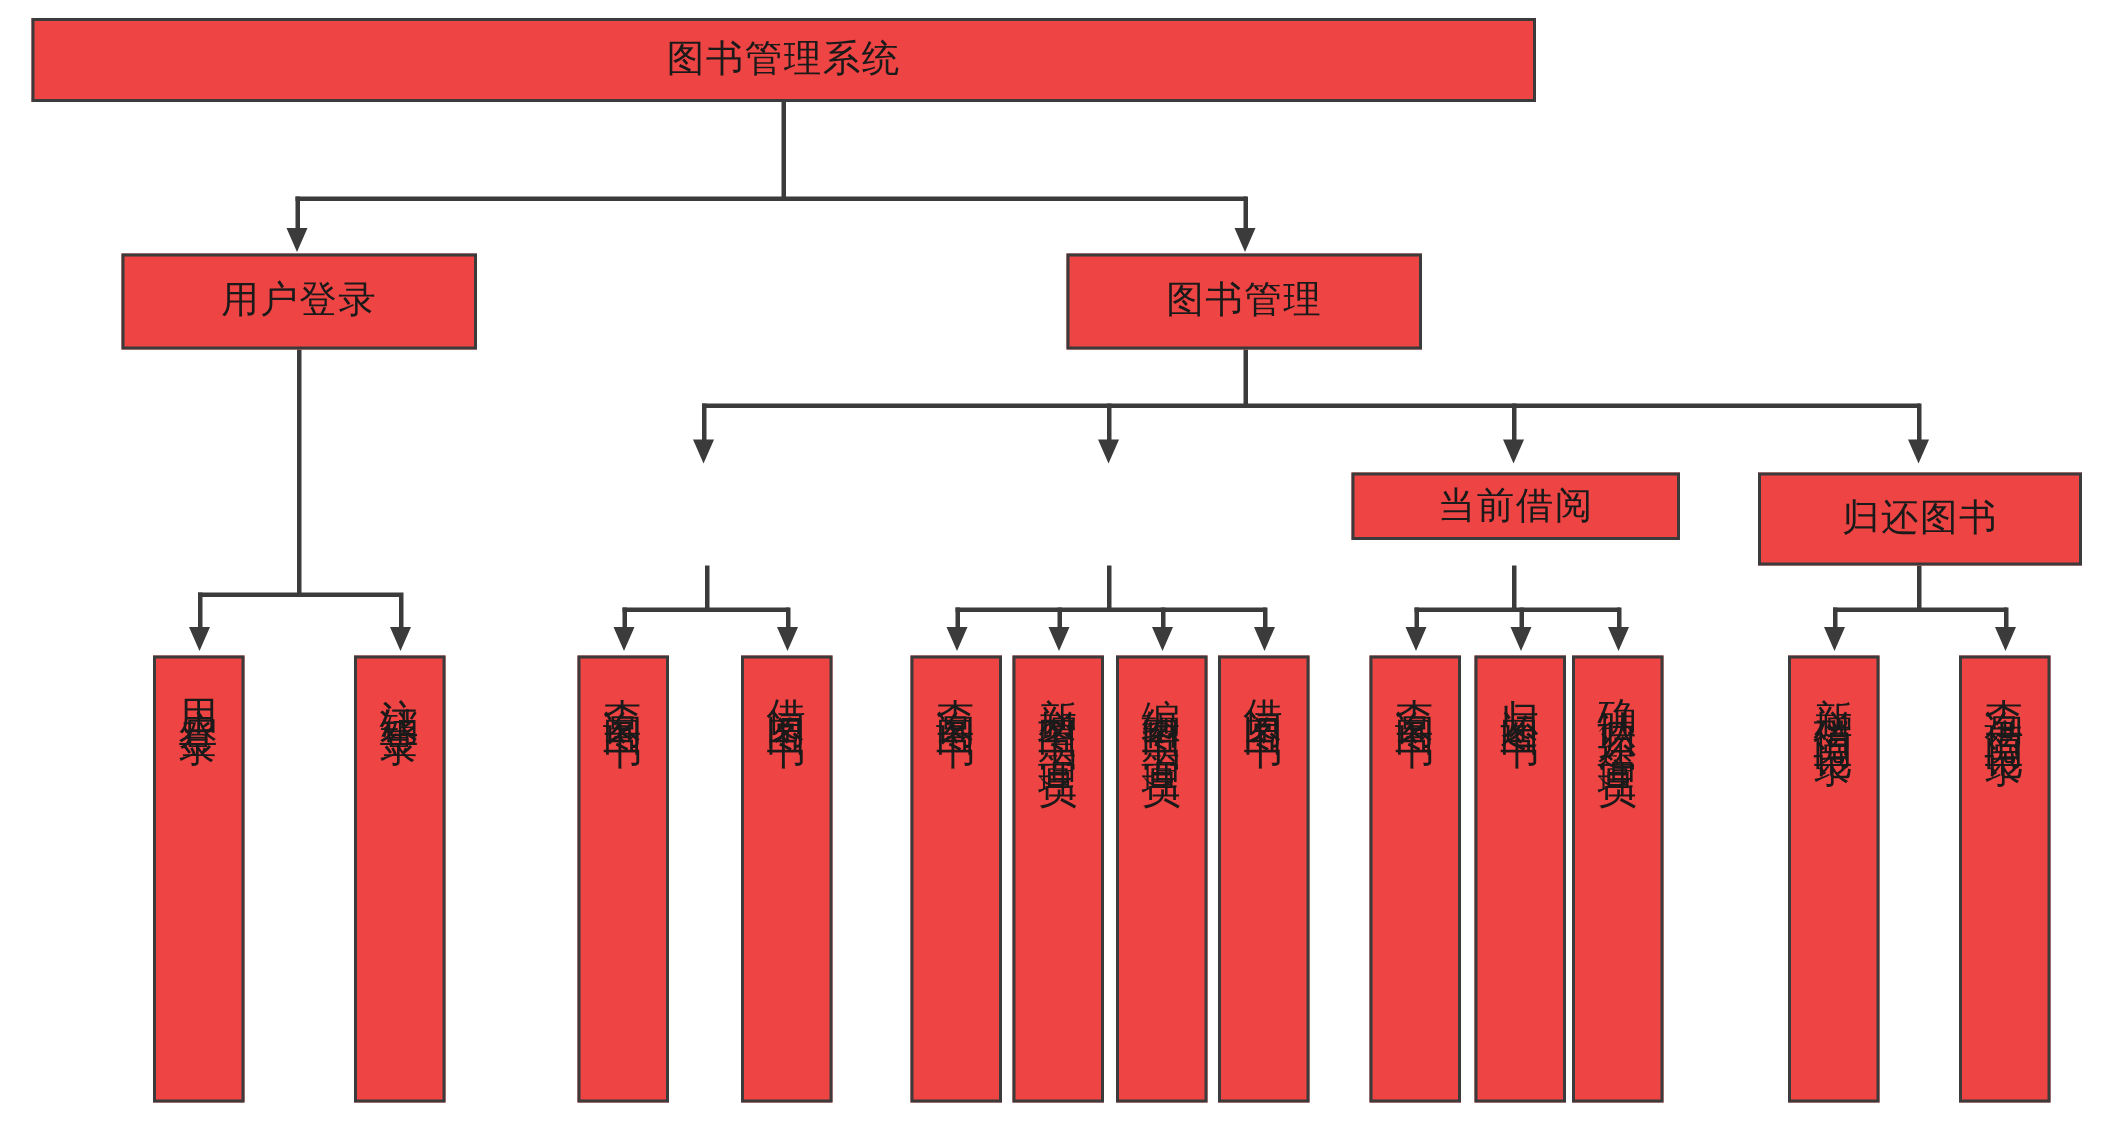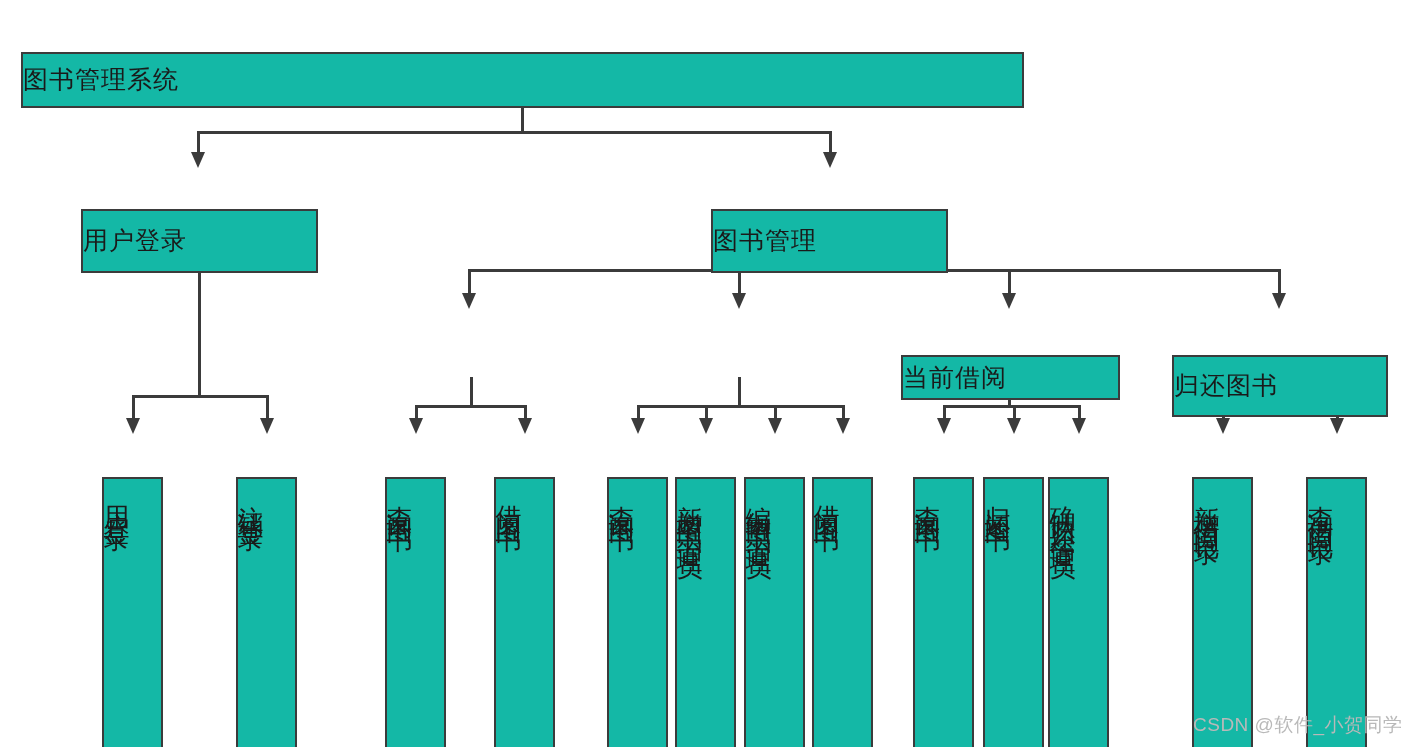--- a/index.html
+++ b/index.html
@@ -8,28 +8,27 @@
     background:#ffffff;
     font-family:"Liberation Sans", sans-serif;
     overflow:hidden;
     position:relative;
   }
   #diagram { position:absolute; inset:0; width:1405px; height:747px; }
 
   .node {
     position:absolute;
     box-sizing:border-box;
-    background:#14b8a6;
+    background:#ef4444;
     border:2.5px solid #3b3b3b;
     display:flex;
     align-items:center;
-    justify-content:flex-start;
+    justify-content:center;
     color:#1a1a1a;
     z-index:3;
-    margin-top:40px;
   }
   .node .lbl {
     display:block;
     text-align:center;
     line-height:1.18;
     white-space:nowrap;
   }
   .node-h .lbl { font-size:25px; letter-spacing:1px; }
   .node-root .lbl { font-size:25px; letter-spacing:1px; }
 
@@ -189,14 +188,13 @@
     <span class="lbl">确认归还（管理员）</span>
   </div>
 
   <div class="node node-v" style="left:1192px; top:437px; width:61px; height:298px;">
     <span class="lbl">新增借阅记录</span>
   </div>
   <div class="node node-v" style="left:1306px; top:437px; width:61px; height:298px;">
     <span class="lbl">查询借阅记录</span>
   </div>
 
-  <div id="watermark">CSDN @软件_小贺同学</div>
 </div>
 
 </body></html>

